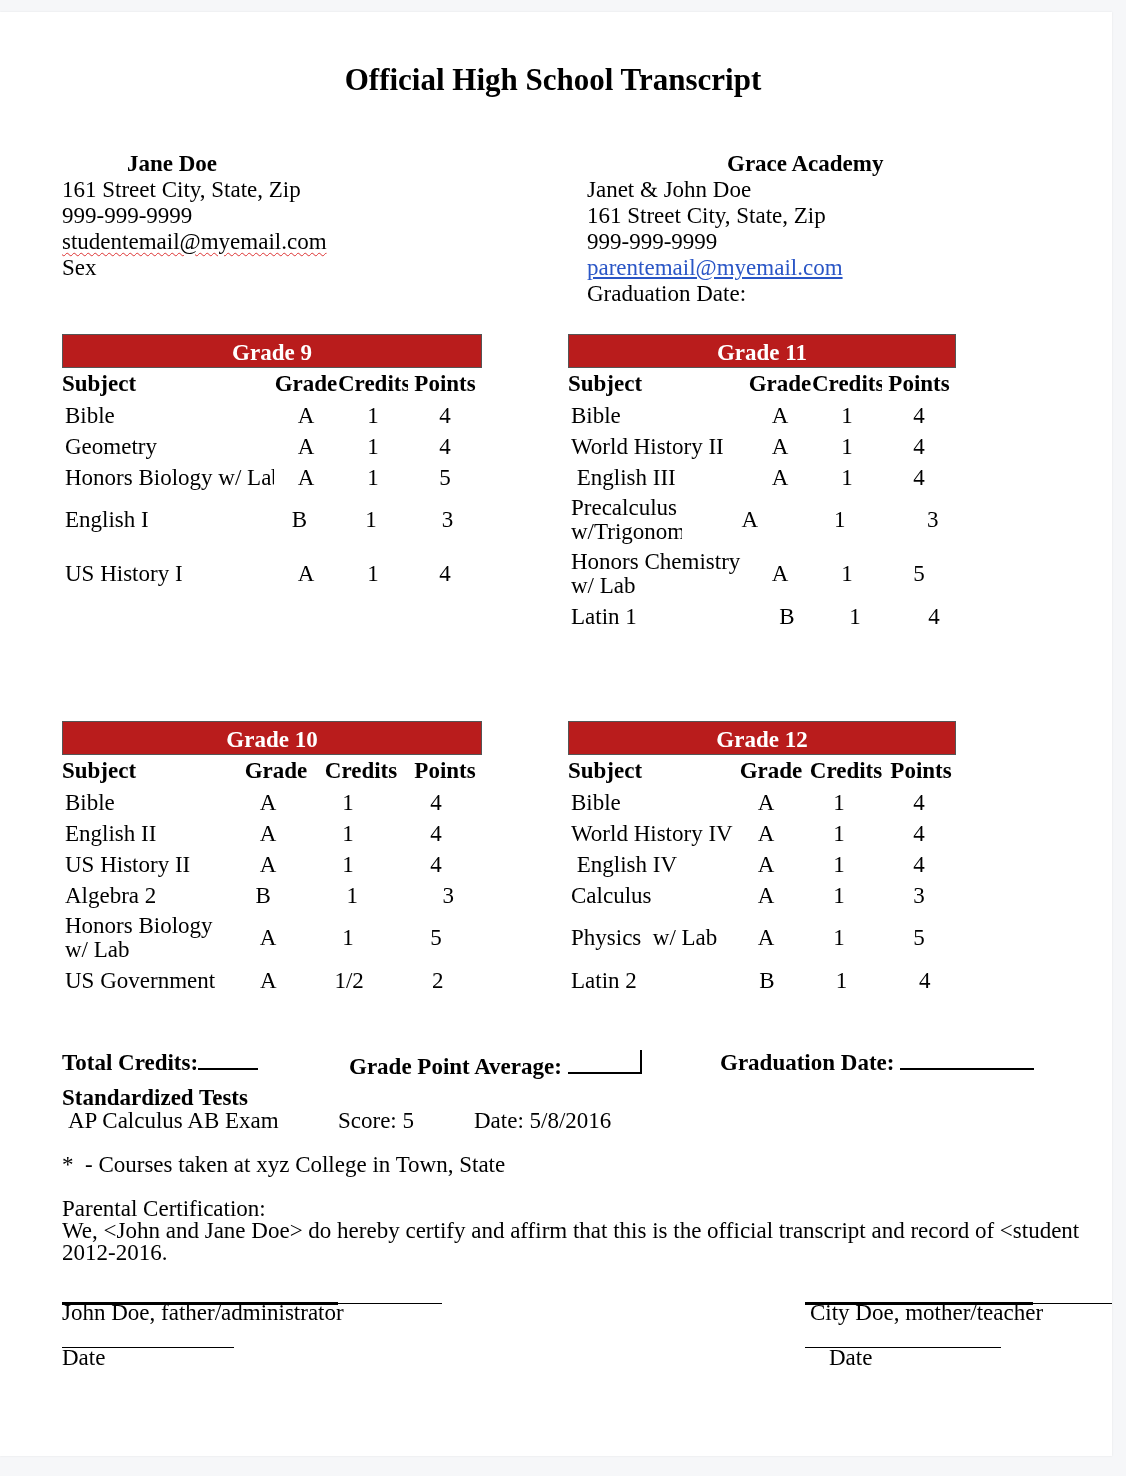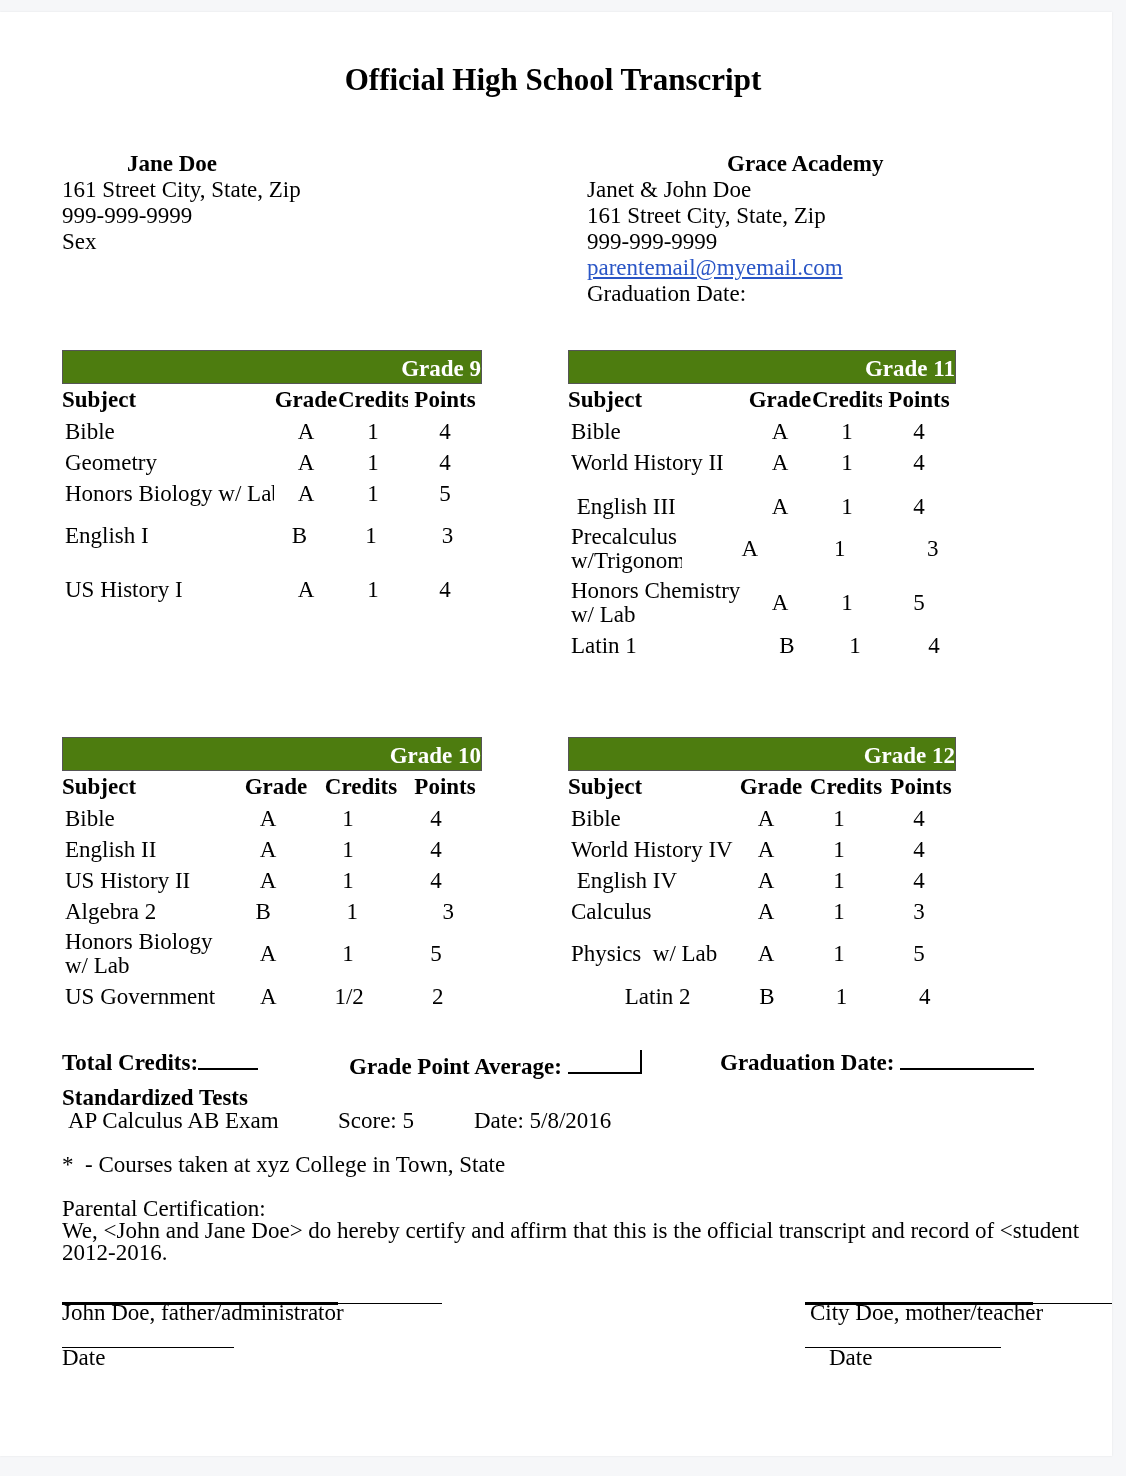--- a/index.html
+++ b/index.html
@@ -16,22 +16,22 @@
   .student { left: 62px; top: 139px; }
   .student .name { padding-left: 65px; }
   .school { left: 587px; top: 139px; }
   .school .name { padding-left: 140px; }
   .link { color: #2a56c6; text-decoration: underline; }
   .squiggle { text-decoration: underline wavy #d33; text-underline-offset: 3px; text-decoration-thickness: 1px; }
 
   .gtable { position: absolute; width: 420px; }
   .gtable.right { width: 388px; }
   .ghead {
-    height: 34px; background: #4d7c0f; color: #fff; font-weight: bold;
-    font-size: 23px; text-align: right; line-height: 36px; border: 1px solid #555; margin-top: 16px;
+    height: 34px; background: #b91c1c; color: #fff; font-weight: bold;
+    font-size: 23px; text-align: center; line-height: 36px; border: 1px solid #555;
   }
   .colhead { display: flex; font-weight: bold; font-size: 23px; height: 32px; line-height: 32px; }
   .row { display: flex; font-size: 23px; align-items: center; }
   .c-subj { width: 212px; overflow: hidden; white-space: nowrap; padding-left: 3px; }
   .c-grade { width: 64px; text-align: center; overflow: hidden; white-space: nowrap; }
   .c-cred { width: 70px; text-align: center; overflow: hidden; white-space: nowrap; }
   .c-pts { width: 74px; text-align: center; overflow: hidden; white-space: nowrap; }
   .colhead .c-subj { text-align: left; padding-left: 0; }
   .right .c-subj { width: 180px; }
   .right .c-grade { width: 64px; }
@@ -48,20 +48,21 @@
 <body>
 
 <div class="page">
 
   <div class="abs title">Official High School Transcript</div>
 
   <div class="abs info student">
     <div class="b name">Jane Doe</div>
     <div>161 Street  City, State, Zip</div>
     <div>999-999-9999</div>
+    <div><span class="squiggle">studentemail@myemail.com</span></div>
     <div>Sex</div>
   </div>
 
   <div class="abs info school">
     <div class="b name">Grace Academy</div>
     <div>Janet &amp; John Doe</div>
     <div>161 Street  City, State, Zip</div>
     <div>999-999-9999</div>
     <div><span class="link">parentemail@myemail.com</span></div>
     <div>Graduation Date:</div>
@@ -120,21 +121,21 @@
       <div class="c-grade">A</div>
       <div class="c-cred">1</div>
       <div class="c-pts">4</div>
     </div>
     <div class="row" style="height:31px;">
       <div class="c-subj">World History II</div>
       <div class="c-grade">A</div>
       <div class="c-cred">1</div>
       <div class="c-pts">4</div>
     </div>
-    <div class="row" style="height:31px;margin-top:13px;">
+    <div class="row" style="height:31px;">
       <div class="c-subj" style="white-space:pre;"> English III</div>
       <div class="c-grade">A</div>
       <div class="c-cred">1</div>
       <div class="c-pts">4</div>
     </div>
     <div class="row" style="height:54px;gap:48px;">
       <div class="c-subj wrap" style="height:48px;">Precalculus w/Trigonometry</div>
       <div class="c-grade">A</div>
       <div class="c-cred">1</div>
       <div class="c-pts">3</div>
@@ -231,21 +232,21 @@
       <div class="c-cred" style="width:110px;">1</div>
       <div class="c-pts" style="width:50px;">3</div>
     </div>
     <div class="row" style="height:54px;">
       <div class="c-subj" style="width:180px; white-space:pre;">Physics  w/ Lab</div>
       <div class="c-grade" style="width:36px;">A</div>
       <div class="c-cred" style="width:110px;">1</div>
       <div class="c-pts" style="width:50px;">5</div>
     </div>
     <div class="row" style="height:31px;">
-      <div class="c-subj" style="width:180px;text-align:center;">Latin 2</div>
+      <div class="c-subj" style="width:180px;">Latin 2</div>
       <div class="c-grade" style="width:46px;">B</div>
       <div class="c-cred" style="width:106px;">1</div>
       <div class="c-pts" style="width:64px;">4</div>
     </div>
   </div>
 
   <div class="abs summary" style="left:62px;">
     <span>Total Credits:</span><span class="blank" style="width:60px;"></span>
   </div>
   <div class="abs summary" style="left:349px;">

